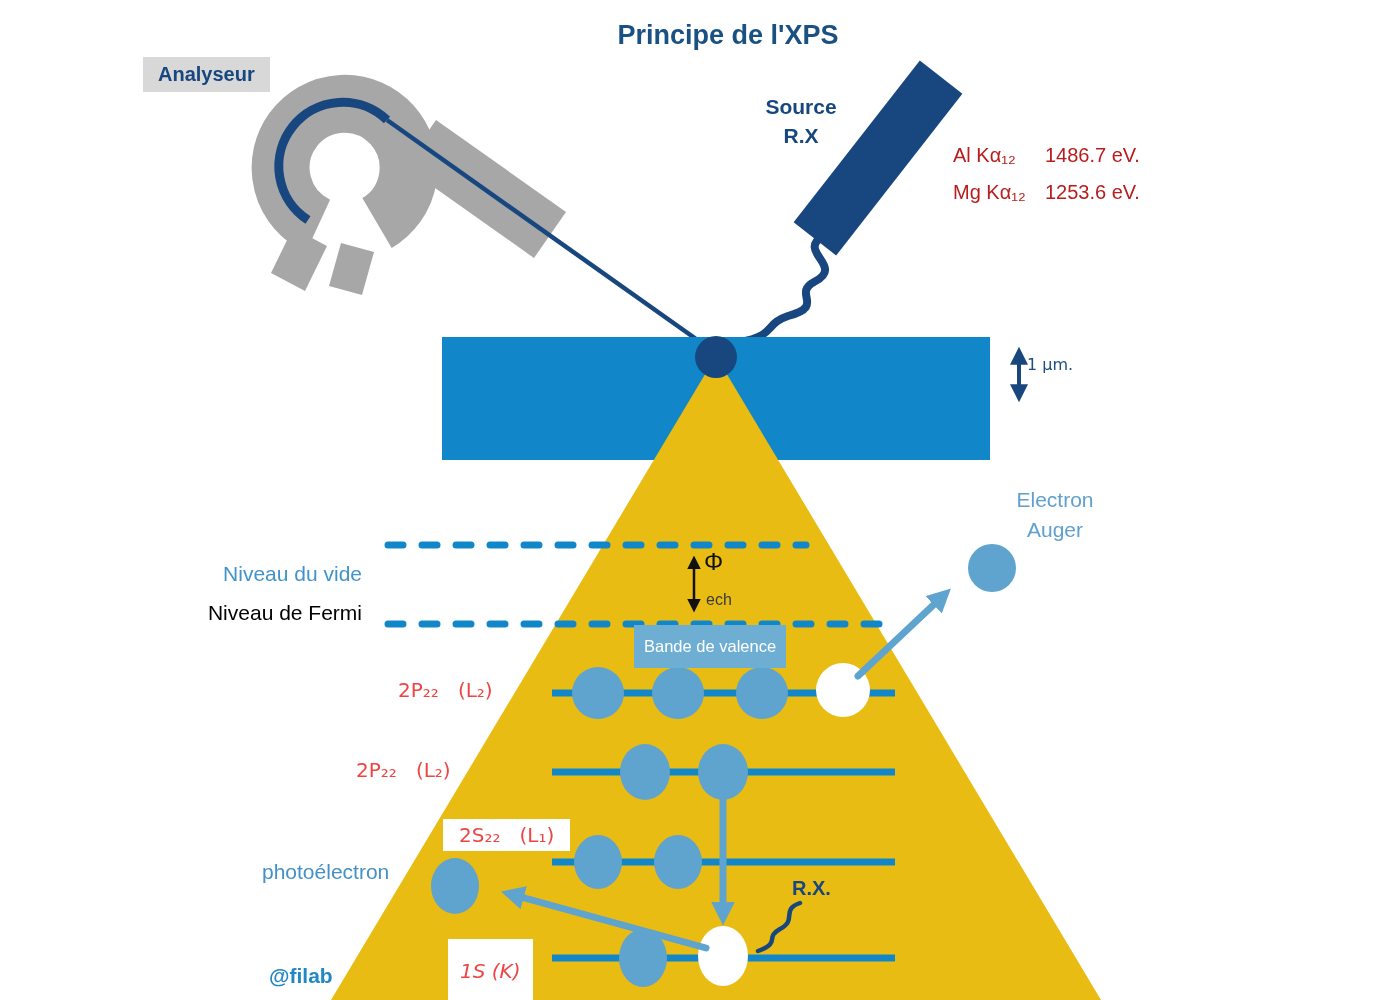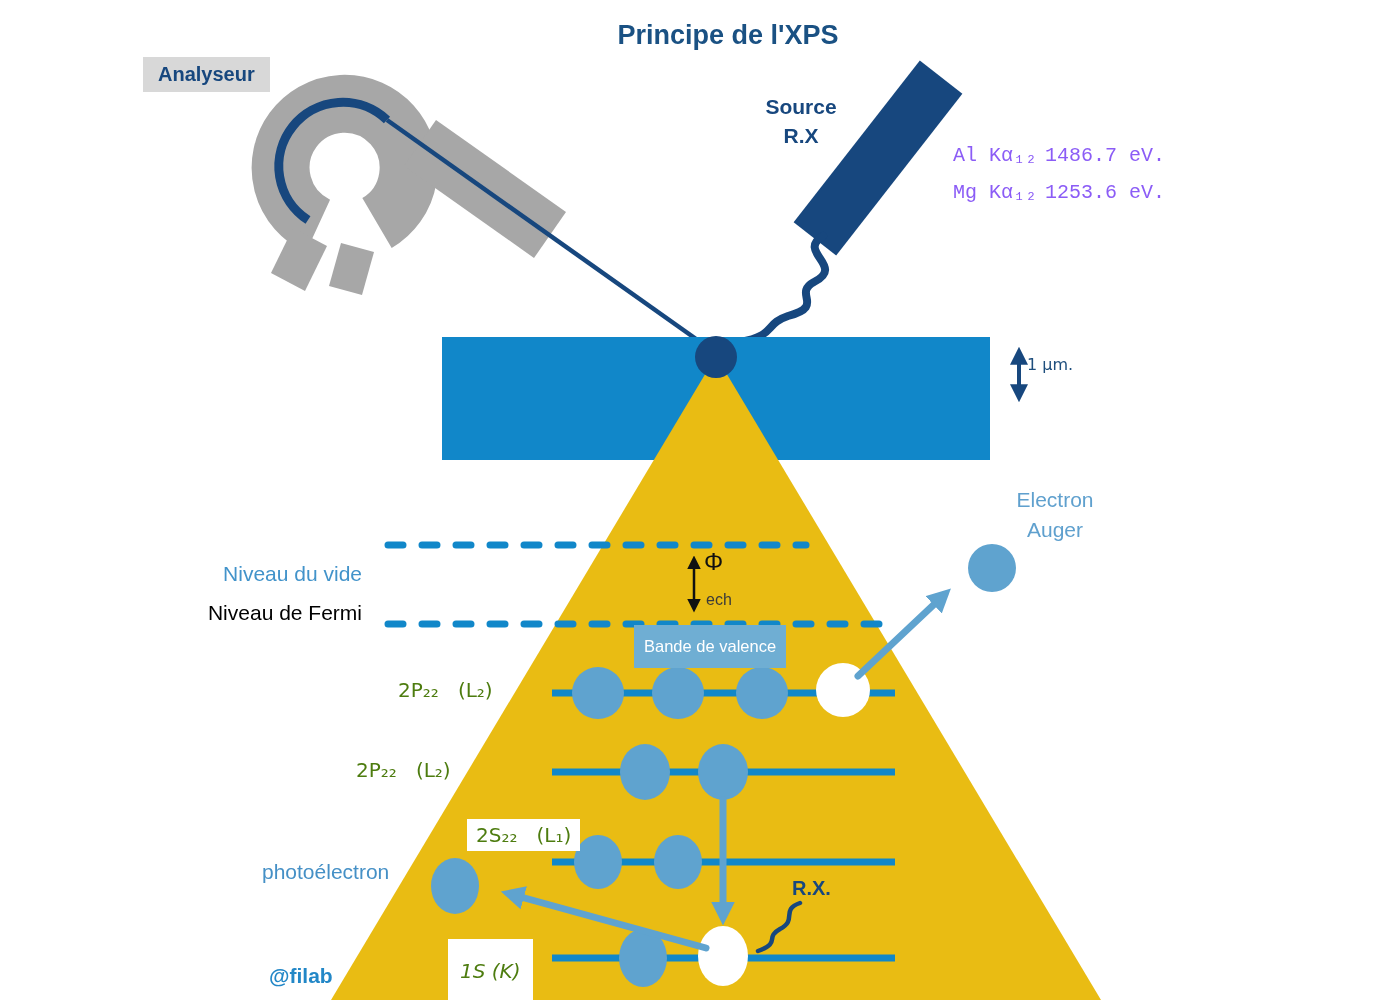--- a/index.html
+++ b/index.html
@@ -5,34 +5,34 @@
   html,body{margin:0;padding:0;background:#fff;}
   #stage{
     position:relative;width:1400px;height:1000px;overflow:hidden;
     font-family:"Liberation Sans",sans-serif;background:#fff;
   }
   #scene{position:absolute;left:0;top:0;width:1400px;height:1000px;}
   .lbl{position:absolute;white-space:nowrap;}
   .title{left:578px;top:20px;width:300px;text-align:center;font-size:27px;font-weight:600;color:#1A5183;}
   .analyseur{left:143px;top:57px;background:#D8D8D8;color:#17477E;font-size:20px;font-weight:600;padding:6px 15px;}
   .source{left:751px;top:92px;width:100px;text-align:center;color:#17477E;font-size:21px;font-weight:700;line-height:29px;}
-  .energies{left:953px;top:144px;color:#8b5cf6;font-family:Liberation Mono, monospace;font-size:20px;}
+  .energies{left:953px;top:144px;color:#b91c1c;font-family:Liberation Sans, sans-serif;font-size:20px;}
   .energies .row{display:flex;align-items:baseline;margin-bottom:14px;}
   .energies .iso{width:92px;}
   .um{left:1027px;top:355px;font-size:16px;color:#1E4E7D;font-family:"DejaVu Sans",sans-serif;}
   .auger{left:988px;top:485px;width:134px;text-align:center;color:#5FA0CE;font-size:21px;line-height:30px;}
   .vide{left:212px;top:522px;width:150px;text-align:right;color:#4293CA;font-size:21px;margin-top:40px;}
   .fermi{left:202px;top:601px;width:160px;text-align:right;color:#000000;font-size:21px;}
   .phi{left:704px;top:548px;font-size:24px;color:#111;}
   .ech{left:706px;top:591px;font-size:16px;color:#3A3A3A;}
   .valence{left:634px;top:625px;background:#6FAED3;color:#fff;font-size:16.5px;padding:12px 10px;}
-  .lvl{color:#4d7c0f;font-size:20px;font-family:"DejaVu Sans",sans-serif;white-space:pre;}
+  .lvl{color:#ef4444;font-size:20px;font-family:"DejaVu Sans",sans-serif;white-space:pre;}
   .lvl2pa{left:398px;top:678px;}
   .lvl2pb{left:356px;top:758px;}
-  .lvl2s{left:443px;top:819px;background:#fff;padding:4px 9px;margin-left:24px;}
+  .lvl2s{left:443px;top:819px;background:#fff;padding:4px 16px;}
   .lvl1s{left:448px;top:939px;background:#fff;padding:20px 12px;font-style:italic;}
   .photoel{left:262px;top:860px;color:#4590C6;font-size:21px;}
   .rx{left:792px;top:877px;color:#17477E;font-size:20px;font-weight:700;}
   .filab{left:269px;top:964px;color:#2287C7;font-size:21px;font-weight:600;}
 </style>
 </head>
 <body>
 
 <div id="stage">
 

